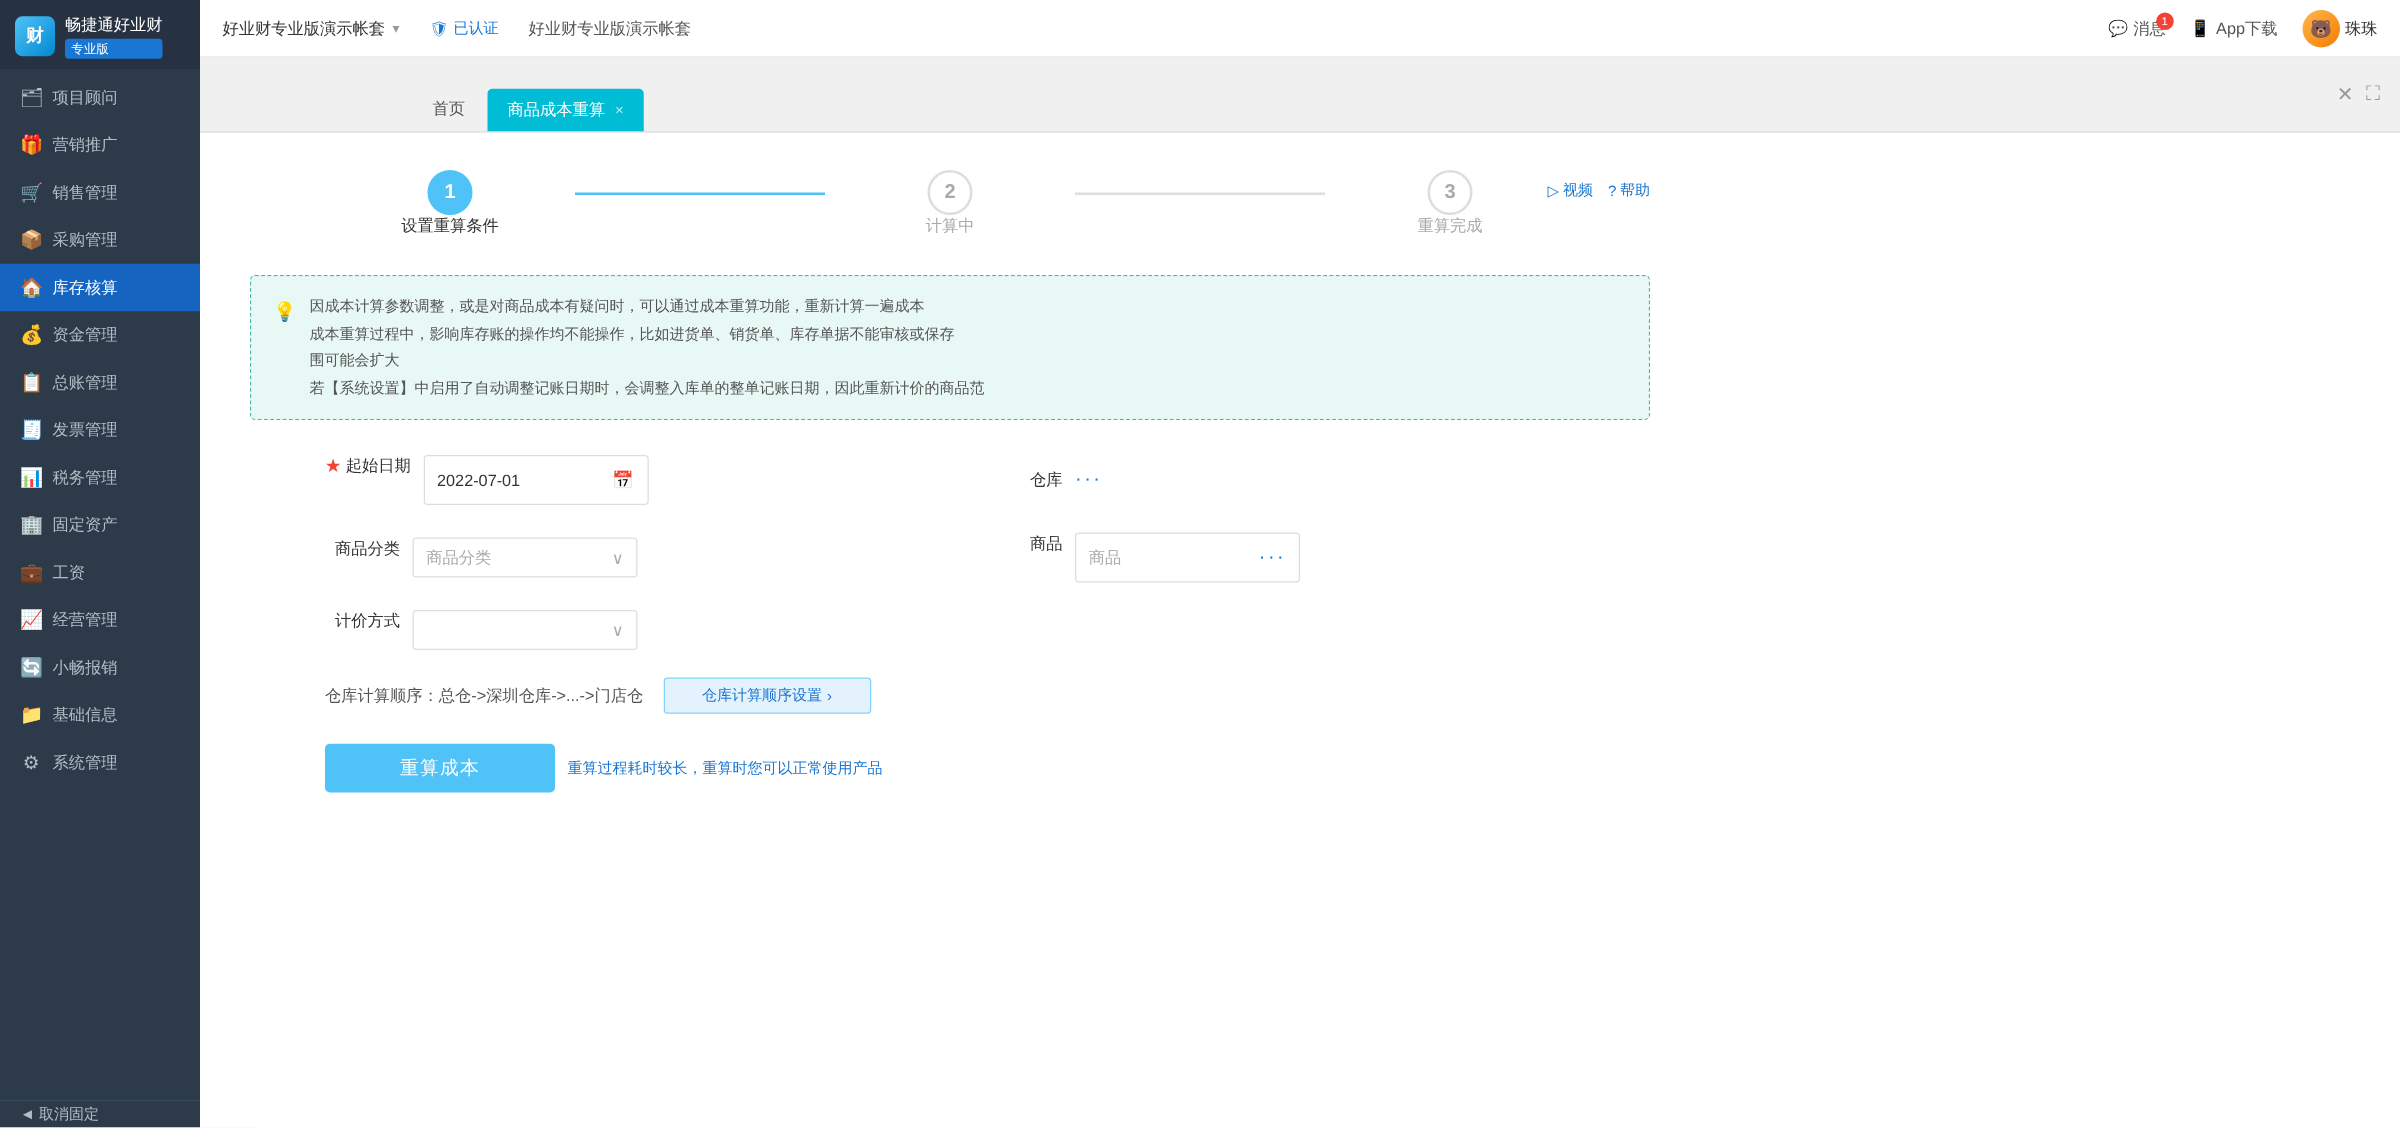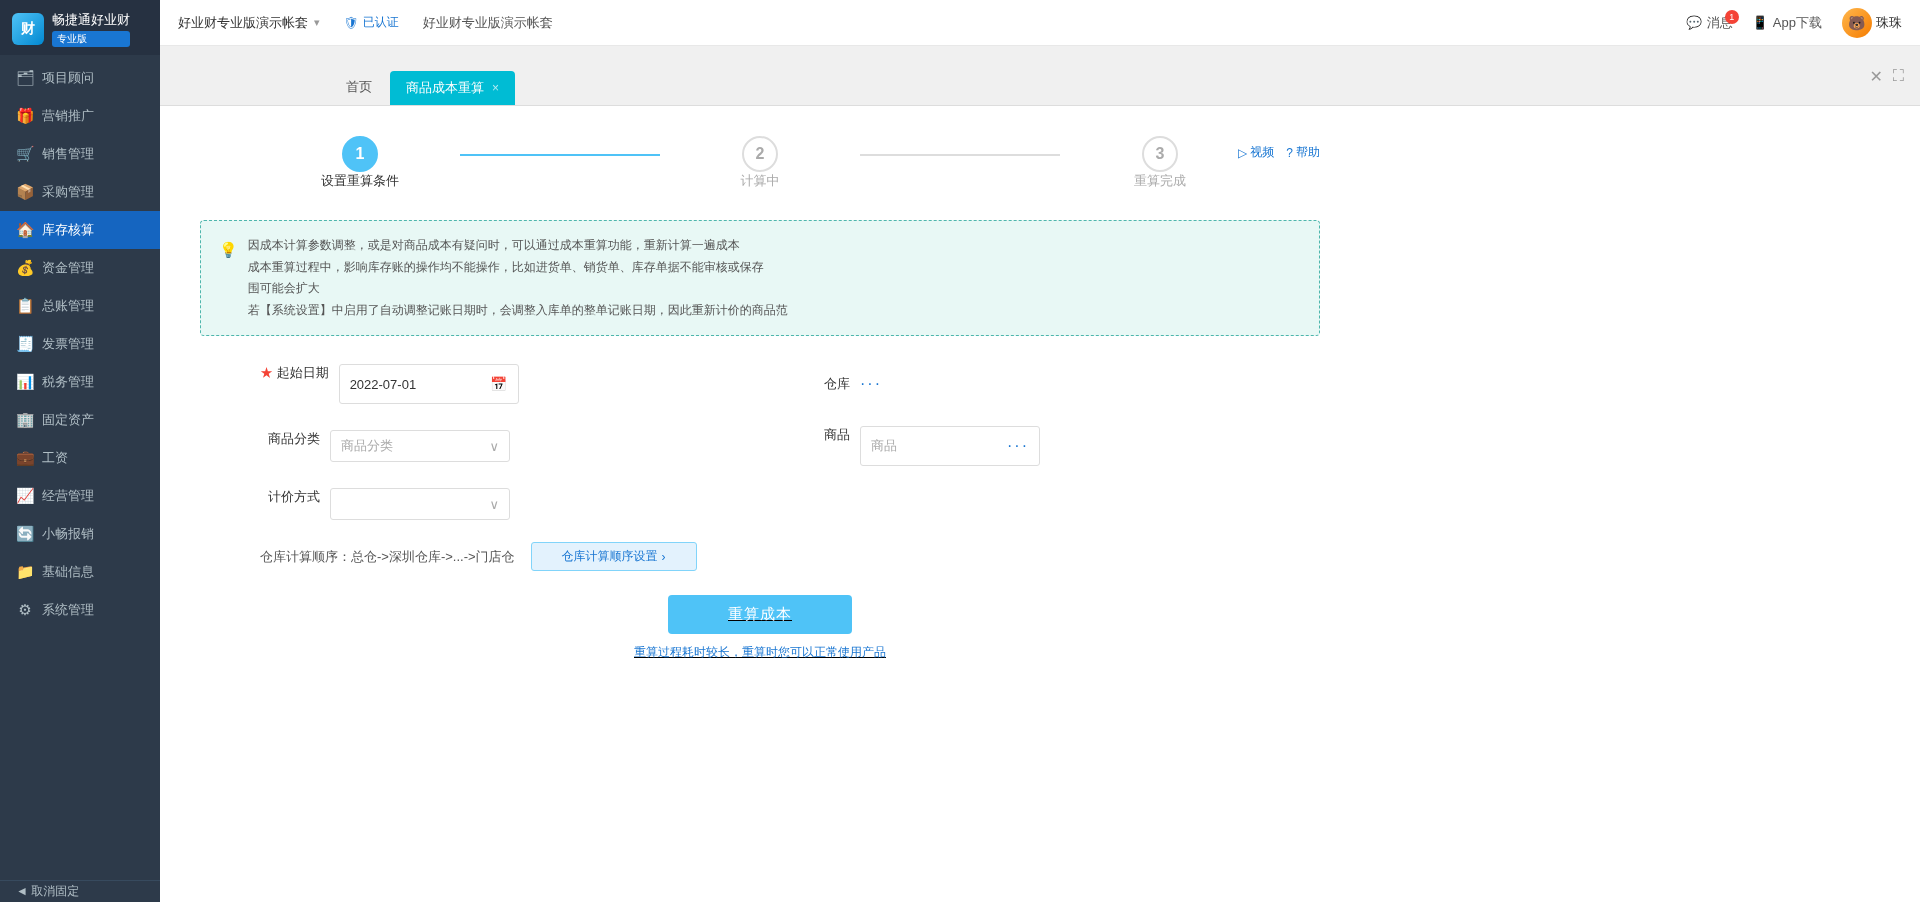--- a/index.html
+++ b/index.html
@@ -369,25 +369,23 @@
       background: #e3f2fd;
       cursor: pointer;
       display: flex;
       align-items: center;
       gap: 4px;
     }
 
     
     .recalc-section {
       display: flex;
-      flex-direction: column;
       align-items: center;
       margin-top: 20px;
       gap: 10px;
-      text-decoration: underline;
     }
     .recalc-btn {
       background: #4fc3f7;
       color: #fff;
       border: none;
       border-radius: 4px;
       padding: 10px 60px;
       font-size: 15px;
       cursor: pointer;
       letter-spacing: 1px;

